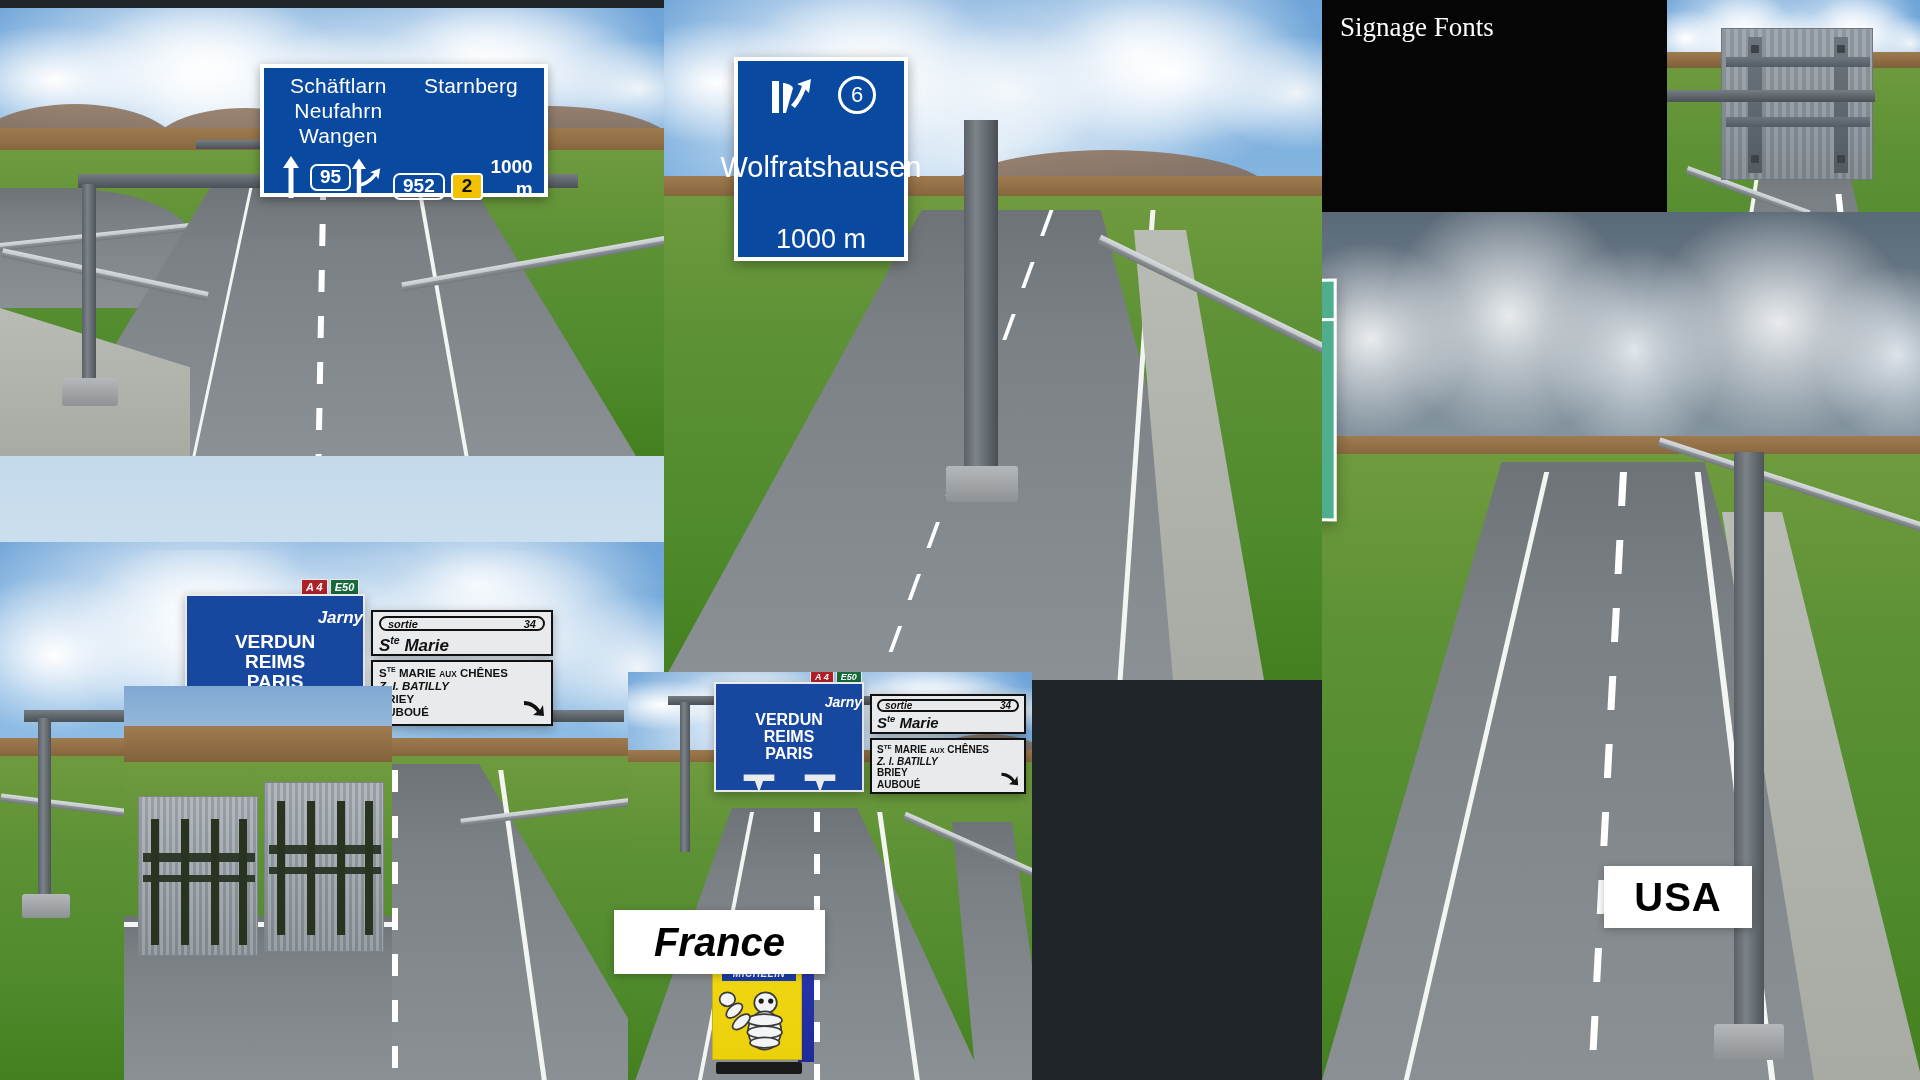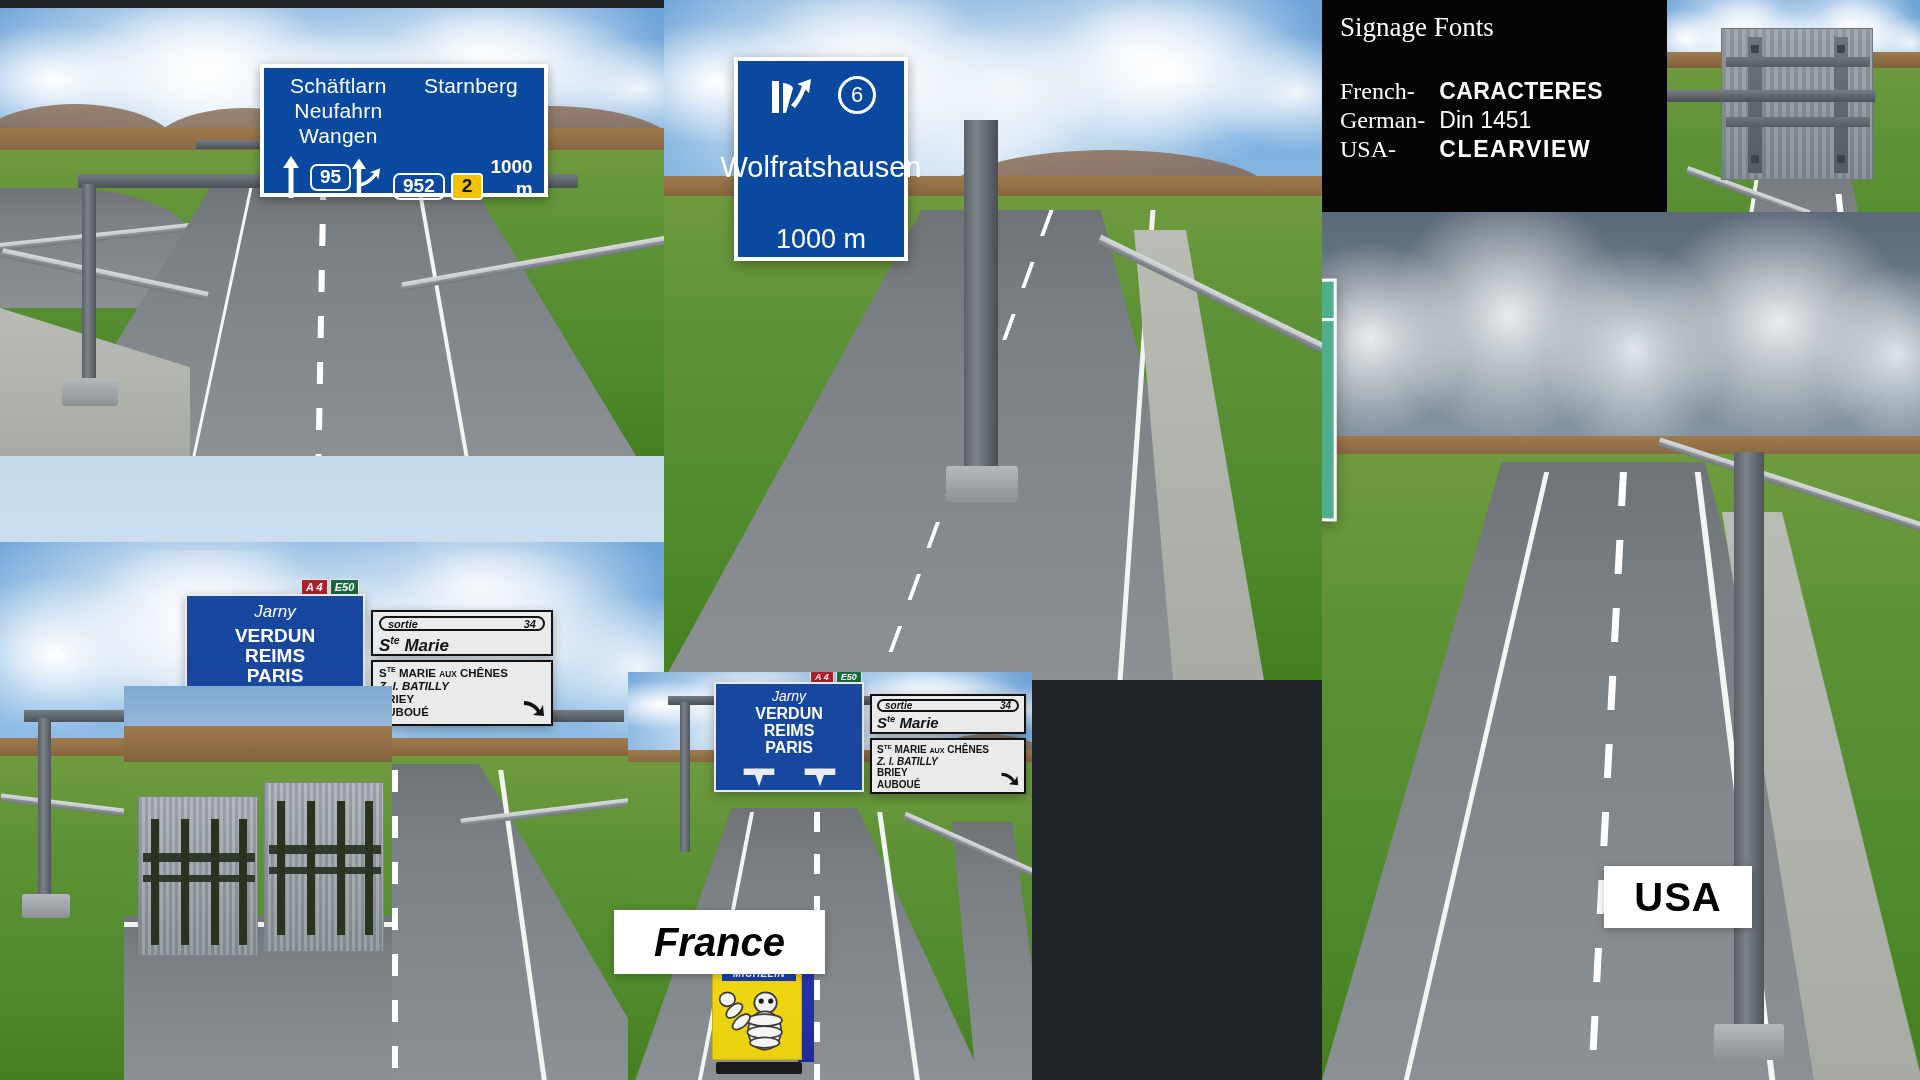--- a/index.html
+++ b/index.html
@@ -123,21 +123,21 @@
   .fr-shields {
     position: absolute; display: flex; gap: 2px; align-items: flex-start;
     font-size: 11px; font-weight: 700; color: #fff; font-style: italic;
   }
   .shield-a { background: #b02029; padding: 1px 4px; border: 1px solid #e8e8e8; }
   .shield-e { background: #176a3c; padding: 1px 4px; border: 1px solid #e8e8e8; }
   .fr-blue {
     position: absolute; background: #17479e; border: 2px solid #e8eaec;
     color: #fff; box-shadow: 0 3px 10px rgba(0,0,0,.3);
   }
-  .fr-jarny { font-style: italic; font-weight: 400; text-align: center; }
+  .fr-jarny { font-style: italic; font-weight: 700; text-align: right; margin-top: 6px; }
   .fr-cities { text-align: center; font-weight: 700; line-height: 1.06; }
   .fr-arrows { display: flex; justify-content: space-around; align-items: flex-end; }
   .fr-white {
     position: absolute; background: #e9eaec; border: 2px solid #111;
     color: #111; box-shadow: 0 3px 10px rgba(0,0,0,.3);
   }
   .sortie-pill {
     border: 2px solid #111; border-radius: 999px;
     display: flex; justify-content: space-between; align-items: center;
     font-style: italic; font-weight: 700;
@@ -561,36 +561,20 @@
         </g>
         <circle cx="51" cy="22" r="3" fill="#1c1c1c"></circle>
         <circle cx="62" cy="22" r="3" fill="#1c1c1c"></circle>
       </svg>
       <div class="truck-wheels" style="left:10px;top:142px;width:86px;height:12px;"></div>
     </div>
   </div>
 
   <div id="legend">
     <div class="title">Signage Fonts</div>
-    <table>
-      <tbody>
-          <tr>
-        <td class="lang">French-</td>
-        <td class="fnt-fr">CARACTERES</td>
-      </tr>
-      <tr>
-        <td class="lang">German-</td>
-        <td class="fnt-de">Din 1451</td>
-      </tr>
-      <tr>
-        <td class="lang">USA-</td>
-        <td class="fnt-us">CLEARVIEW</td>
-      </tr>
-    </tbody>
-      </table>
   </div>
 
 
   <div class="country-label lbl-usa" style="left:1604px; top:866px; width:148px; height:62px; font-size:40px;">USA</div>
 
   <div class="country-label lbl-france" style="left:614px; top:910px; width:211px; height:64px; font-size:40px;">France</div>
 
 </div>
 
 </body></html>

